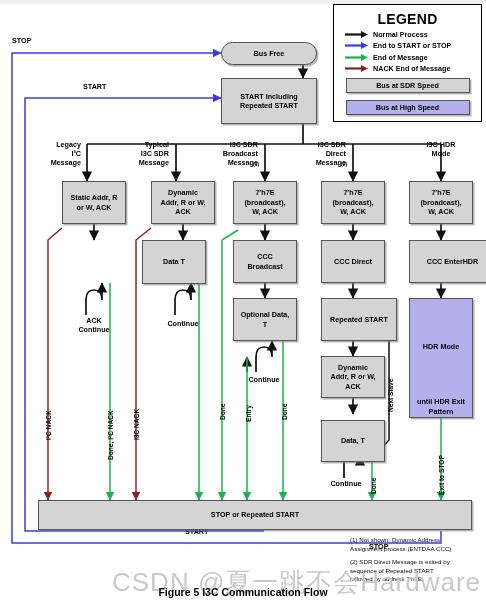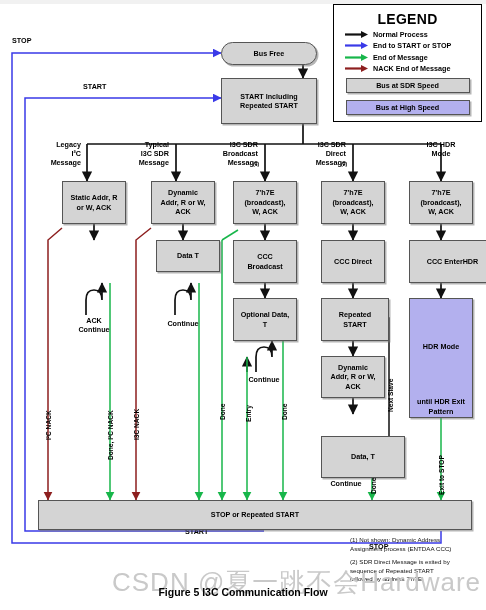--- a/index.html
+++ b/index.html
@@ -248,21 +248,21 @@
     <span class="inner">Static Addr, R
 or W, ACK</span>
   </div>
   <div class="lbl ctr" style="left:68px;top:316px;width:52px;">ACK
 Continue</div>
 
   <div class="box" style="left:151px;top:181px;width:64px;height:43px;">
     <span class="inner">Dynamic Addr,
 R or W, ACK</span>
   </div>
-  <div class="box" style="left:156px;top:240px;width:64px;height:32px;">
+  <div class="box" style="left:142px;top:240px;width:64px;height:44px;">
     <span class="inner">Data T</span>
   </div>
   <div class="lbl ctr" style="left:157px;top:319px;width:52px;">Continue</div>
 
   <div class="box" style="left:233px;top:181px;width:64px;height:43px;">
     <span class="inner">7'h7E
 (broadcast), W,
 ACK</span>
   </div>
   <div class="box" style="left:233px;top:240px;width:64px;height:43px;">
@@ -275,29 +275,29 @@
   <div class="lbl ctr" style="left:238px;top:375px;width:52px;">Continue</div>
 
   <div class="box" style="left:321px;top:181px;width:64px;height:43px;">
     <span class="inner">7'h7E
 (broadcast), W,
 ACK</span>
   </div>
   <div class="box" style="left:321px;top:240px;width:64px;height:43px;">
     <span class="inner">CCC Direct</span>
   </div>
-  <div class="box" style="left:321px;top:298px;width:68px;height:43px;">
+  <div class="box" style="left:321px;top:298px;width:76px;height:43px;">
     <span class="inner">Repeated
 START</span>
   </div>
   <div class="box" style="left:321px;top:356px;width:64px;height:42px;">
     <span class="inner">Dynamic Addr,
 R or W, ACK</span>
   </div>
-  <div class="box" style="left:321px;top:436px;width:84px;height:42px;justify-content:center;">
+  <div class="box" style="left:321px;top:420px;width:64px;height:42px;justify-content:center;">
     <span class="inner">Data, T</span>
   </div>
   <div class="lbl ctr" style="left:320px;top:479px;width:52px;">Continue</div>
 
   <div class="box" style="left:409px;top:181px;width:64px;height:43px;">
     <span class="inner">7'h7E
 (broadcast), W,
 ACK</span>
   </div>
   <div class="box" style="left:409px;top:240px;width:87px;height:43px;">

